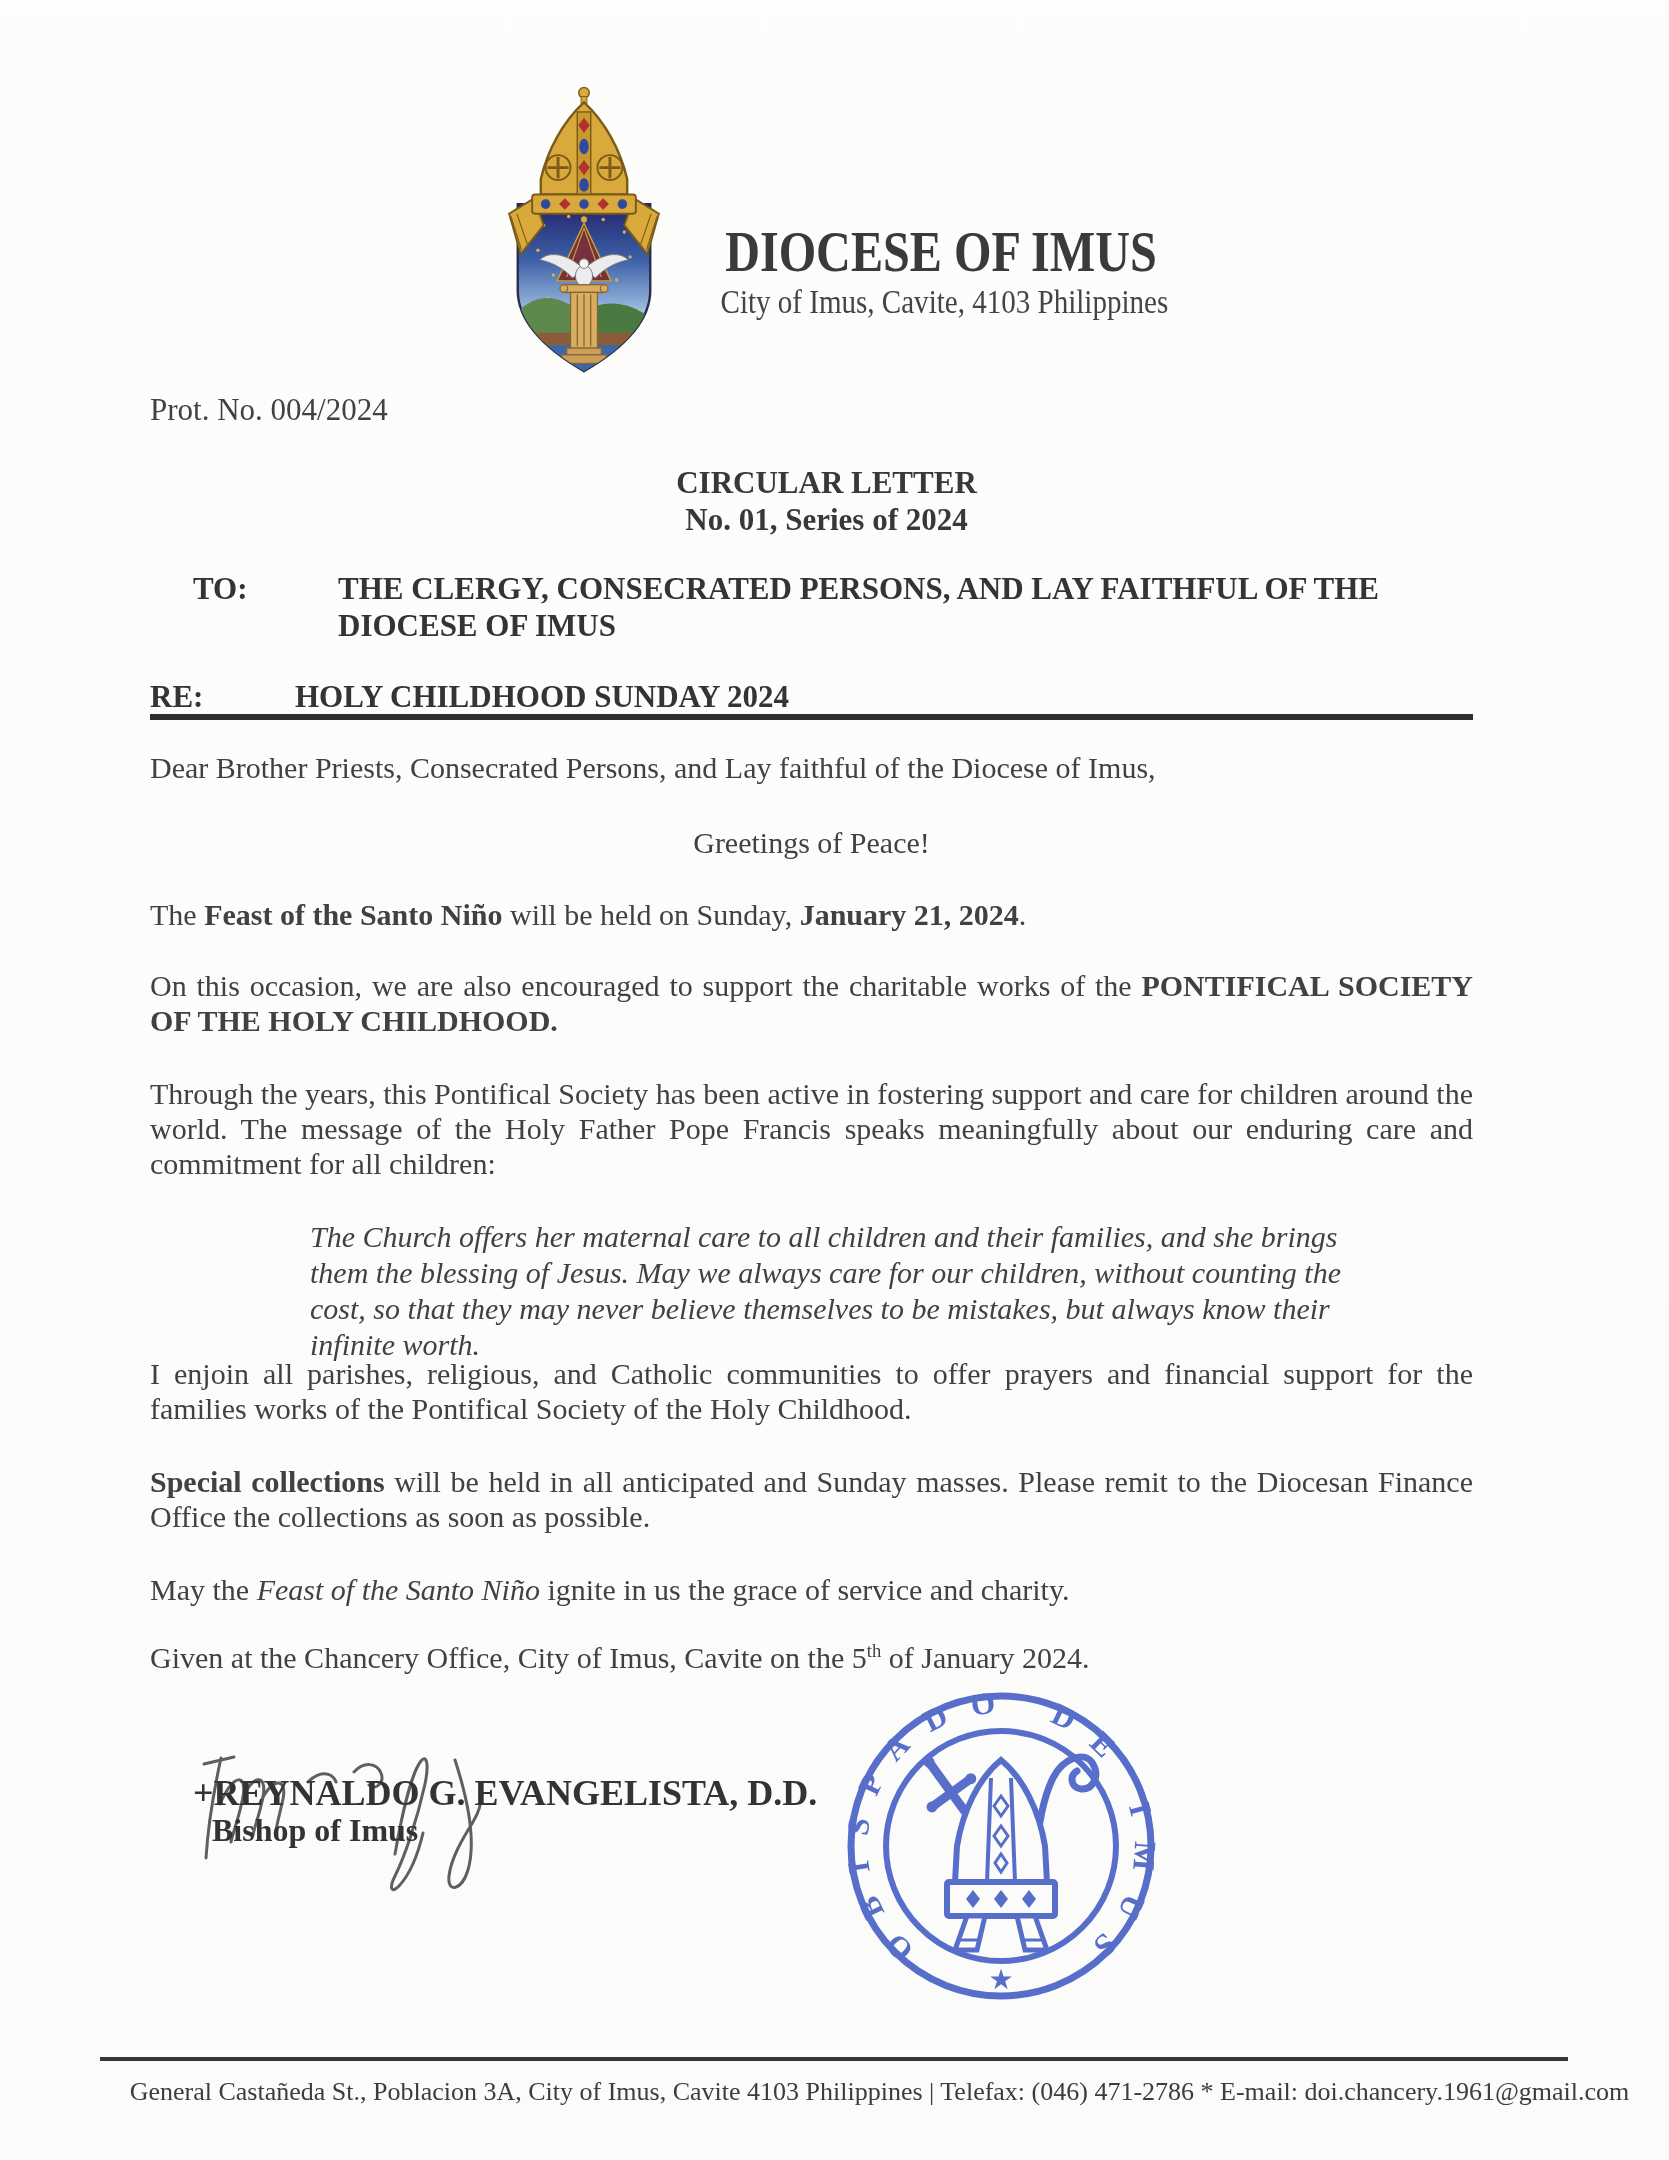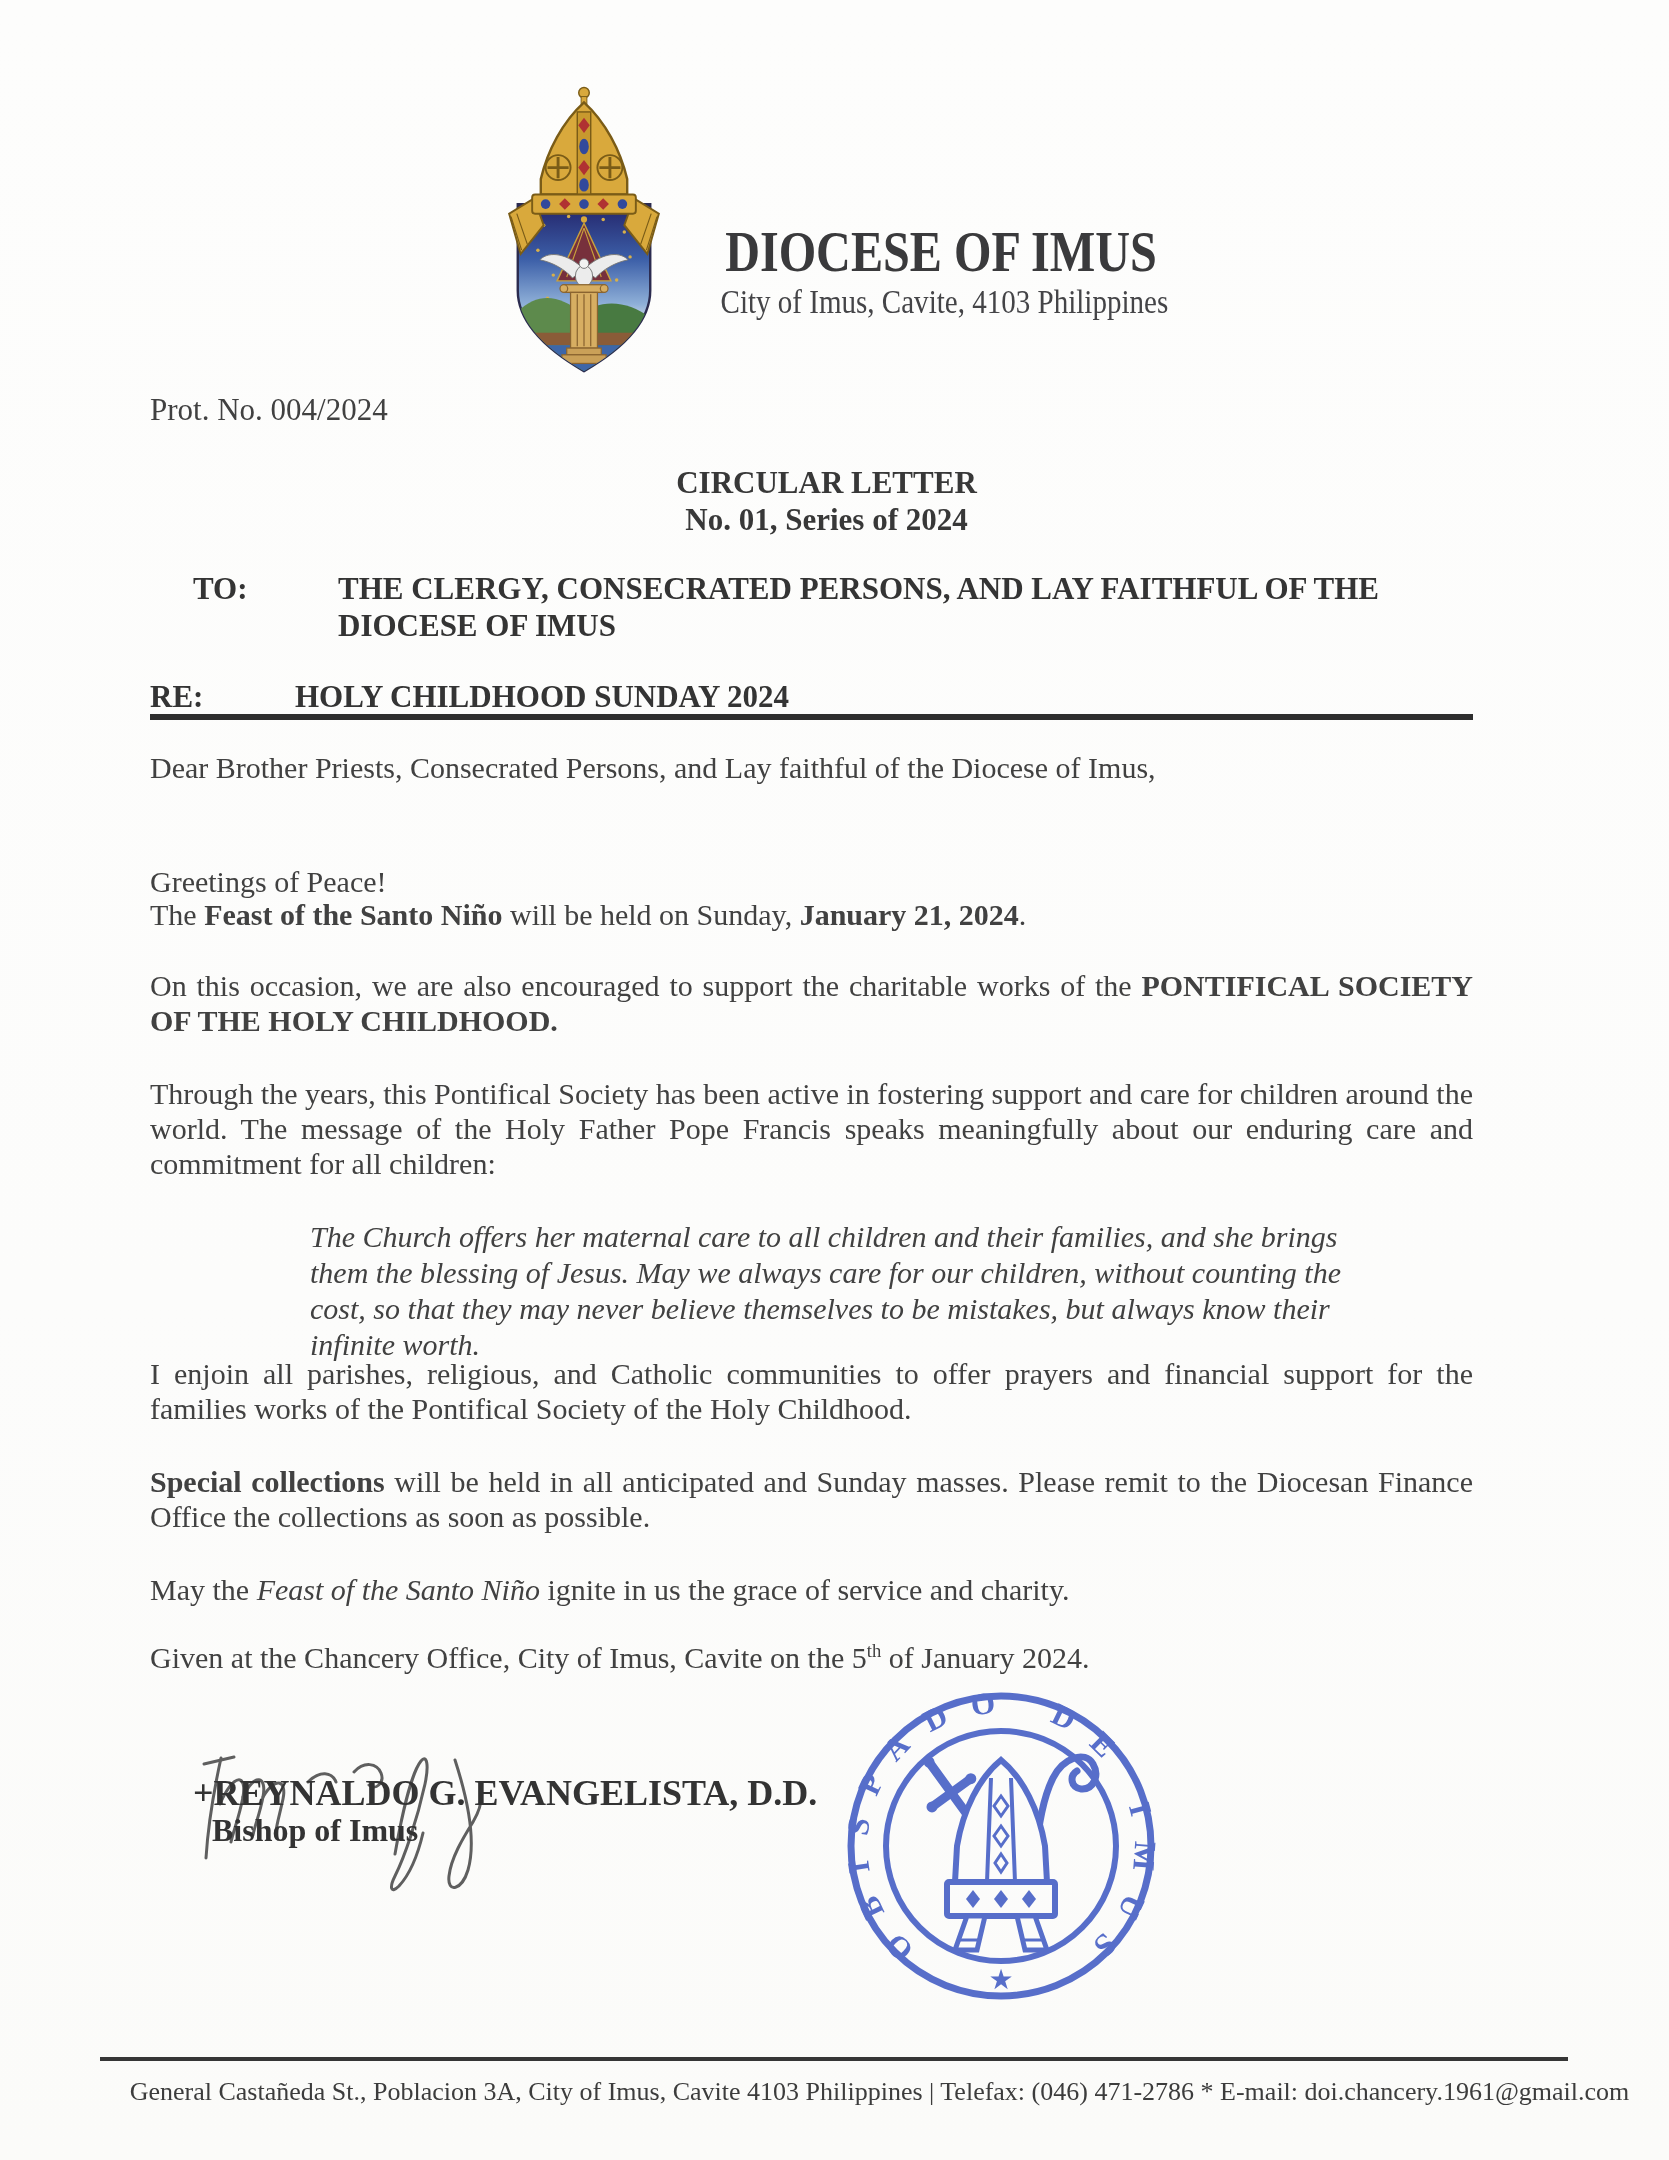--- a/index.html
+++ b/index.html
@@ -28,21 +28,21 @@
   .to-row{left:160px;top:570px;width:1323px;display:flex;font-weight:700;font-size:31px;line-height:37px;color:#343434;margin-left:33px;}
   .to-row .lbl{flex:0 0 145px;}
   .to-row .val{flex:1;}
   .re-row{left:150px;top:680px;width:1323px;display:flex;font-weight:700;font-size:31px;line-height:34px;
     color:#343434;border-bottom:6px solid #2e2e2e;}
   .re-row .lbl{flex:0 0 145px;}
   
   .body-p{margin:0;width:1323px;left:150px;font-size:30px;line-height:35px;text-align:justify;color:#414141;}
   .body-p sup{font-size:.62em;line-height:0;vertical-align:super;}
   .p-salutation{top:750px;text-align:left;}
-  .p-greeting{top:864px;text-align:left;}
+  .p-greeting{top:825px;text-align:center;}
   .p-feast{top:897px;text-align:left;}
   .p-occasion{top:968px;}
   .p-through{top:1076px;}
   .p-quote{top:1219px;left:310px;width:1085px;font-style:italic;line-height:36px;text-align:left;}
   .p-enjoin{top:1356px;}
   .p-special{top:1464px;}
   .p-may{top:1572px;text-align:left;}
   .p-given{top:1640px;text-align:left;}
   
   .sig-script{left:190px;top:1742px;width:330px;height:150px;}

